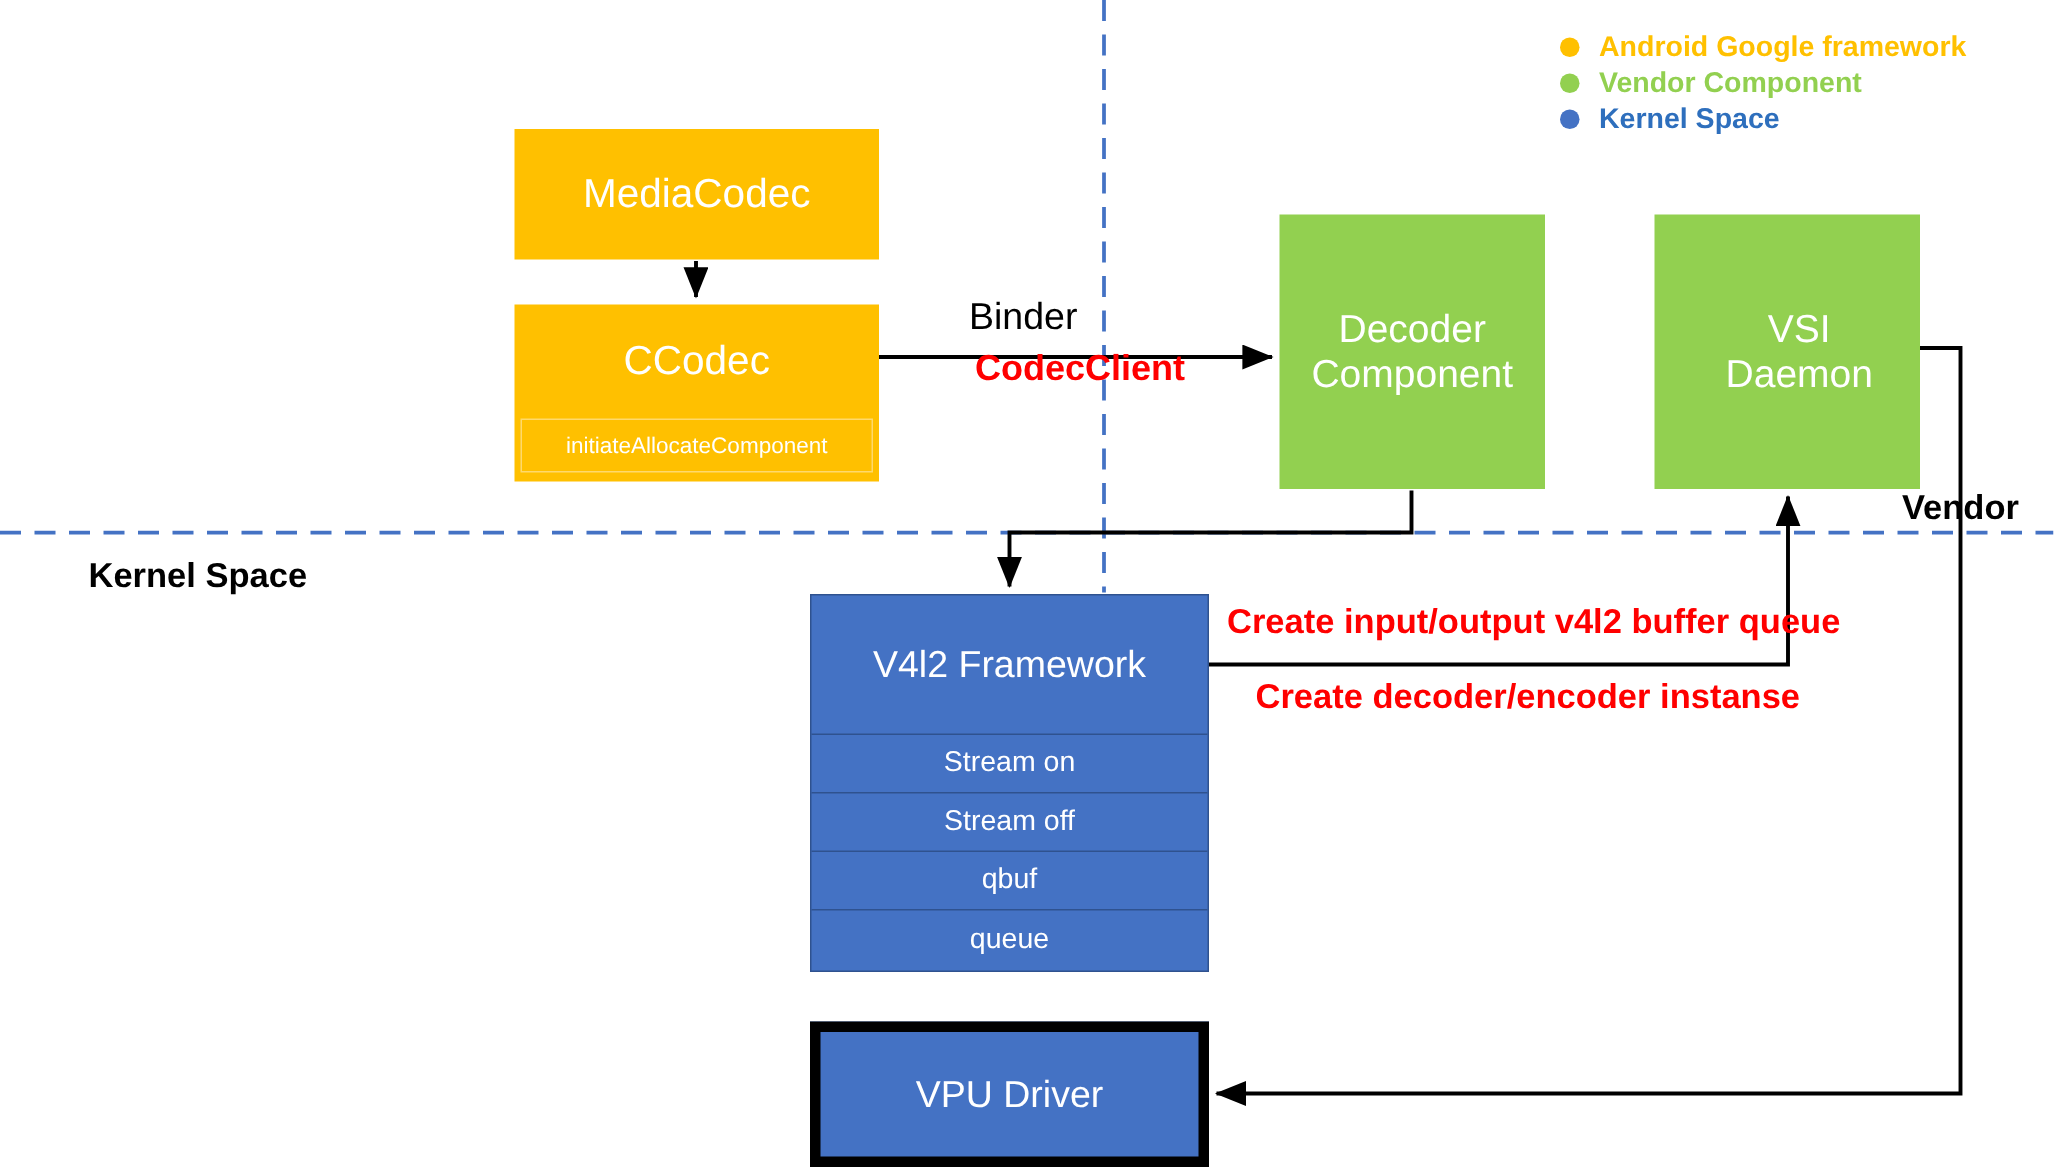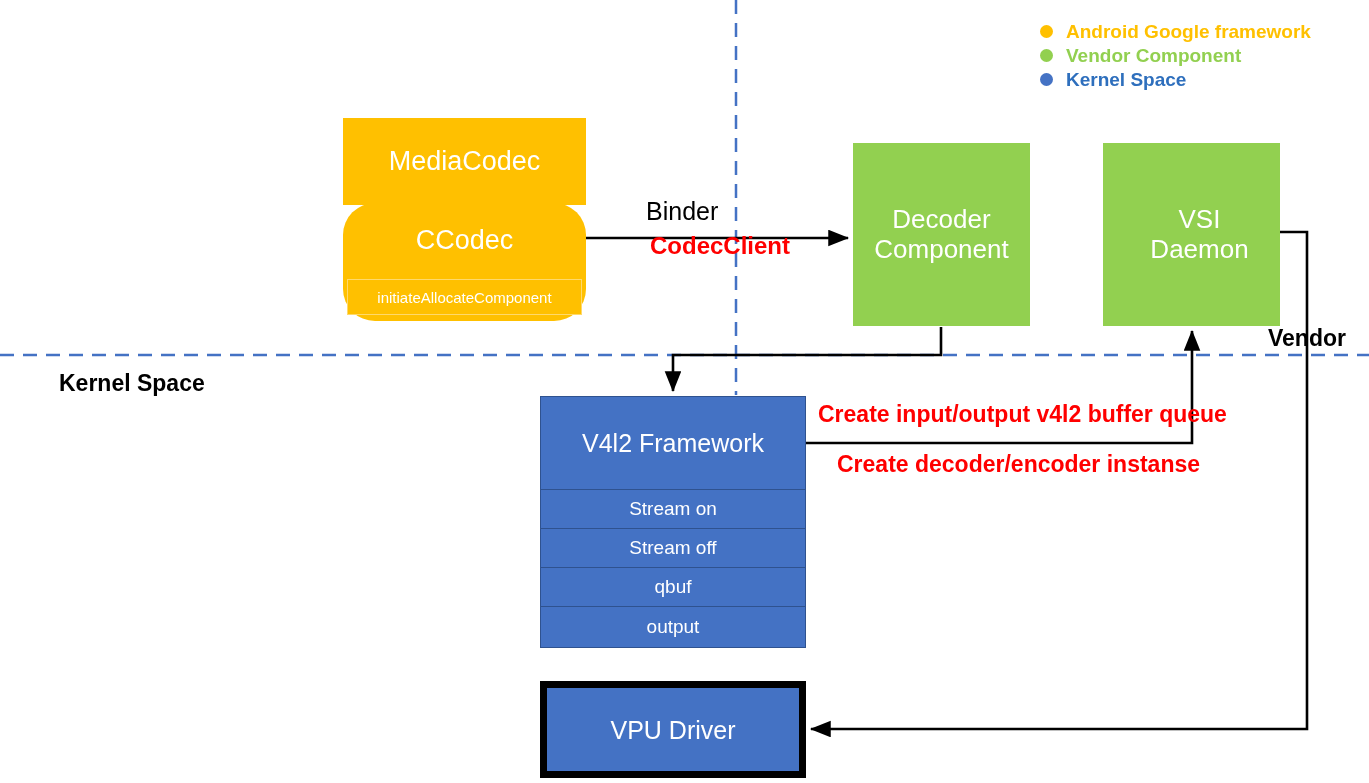--- a/index.html
+++ b/index.html
@@ -41,30 +41,28 @@
     color: #ffffff;
     text-align: center;
     line-height: 1.12;
     font-weight: 400;
   }
   
   .n-mediacodec {
     left: 343px; top: 86px;
     width: 243px; height: 87px;
     background: #FFC000;
-    margin-top: 32px;
   }
   .n-mediacodec .node-title { font-size: 27px; }
 
   .n-ccodec {
     left: 343px; top: 203px;
     width: 243px; height: 118px;
     background: #FFC000;
     padding: 0 0 4px 0;
-    border-radius: 32px;
   }
   .n-ccodec .node-title { font-size: 27px; padding-bottom: 2px; }
   .sub-box {
     margin: 0 4px 2px 4px;
     height: 34px;
     background: #FFC000;
     border: 1px solid #FFD96B;
     display: flex;
     align-items: center;
     justify-content: center;
@@ -258,21 +256,21 @@
         <span>Daemon</span>
       </span>
     </div>
   </div>
 
   <div class="node n-v4l2">
     <div class="node-title">V4l2 Framework</div>
     <div class="row">Stream on</div>
     <div class="row">Stream off</div>
     <div class="row">qbuf</div>
-    <div class="row">output</div>
+    <div class="row">queue</div>
   </div>
 
   <div class="node n-vpu">
     <div class="node-title">VPU Driver</div>
   </div>
 
   <div class="label lbl-binder">Binder</div>
   <div class="label lbl-codecclient">CodecClient</div>
   <div class="label lbl-createqueue">Create input/output v4l2 buffer queue</div>
   <div class="label lbl-createinstance">Create decoder/encoder instanse</div>

